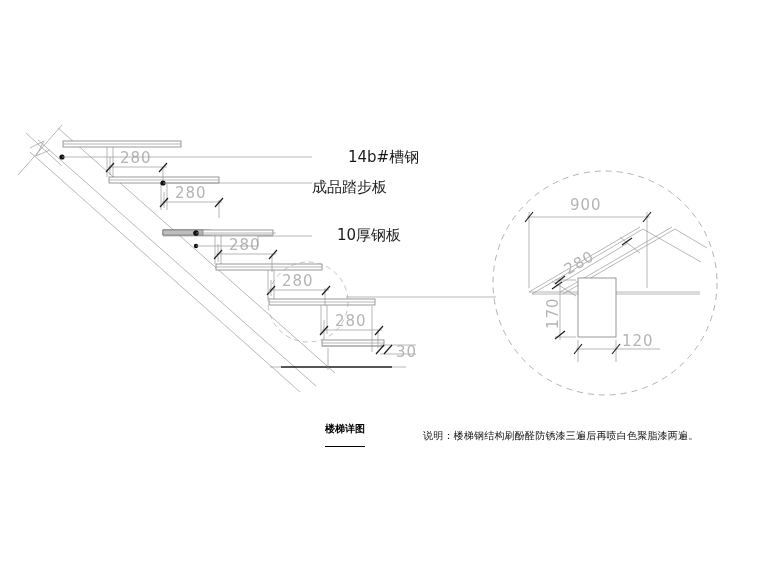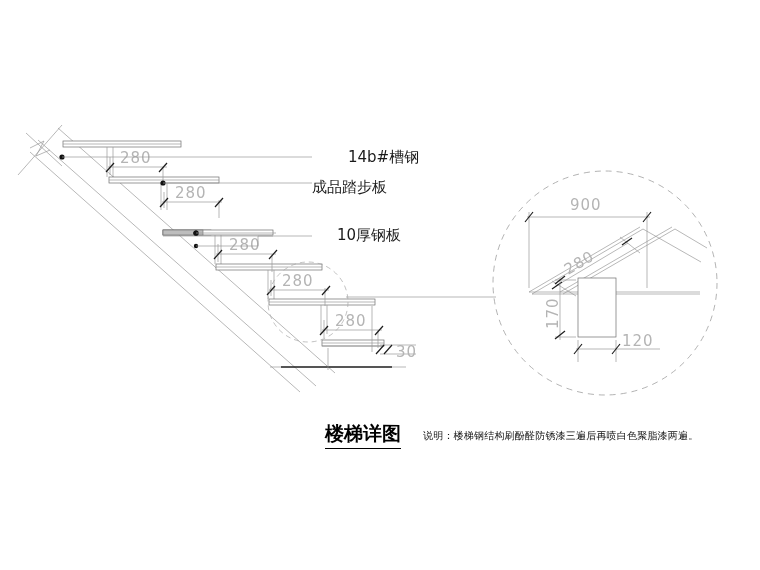--- a/index.html
+++ b/index.html
@@ -39,25 +39,25 @@
 
   text.dim {
     font-family: "DejaVu Sans", sans-serif;
     font-size: 15px;
     fill: #b4b4b4;
     letter-spacing: 1px;
   }
   .title-label {
     position: absolute;
     font-family: "DejaVu Sans", "Liberation Sans", sans-serif;
-    font-size: 19px;
+    font-size: 10px;
     font-weight: bold;
     color: #000000;
     border-bottom: 1.6px solid #000000;
-    padding-bottom: 5px;
+    padding-bottom: 12px;
     line-height: 1;
     white-space: nowrap;
   }
   .spec-label {
     position: absolute;
     font-family: "DejaVu Sans", "Liberation Sans", sans-serif;
     font-size: 10px;
     color: #111111;
     white-space: nowrap;
     letter-spacing: 0.2px;

